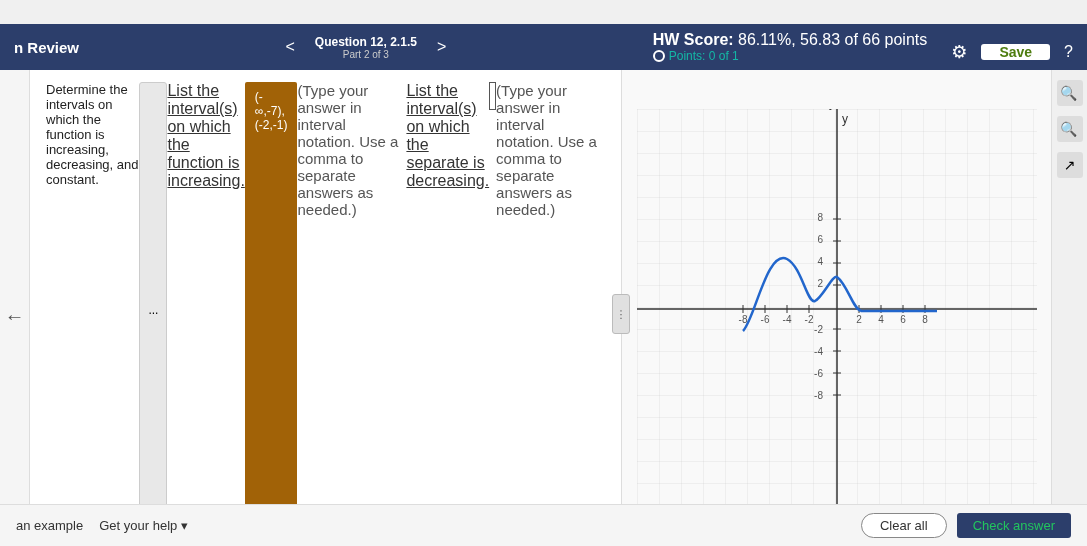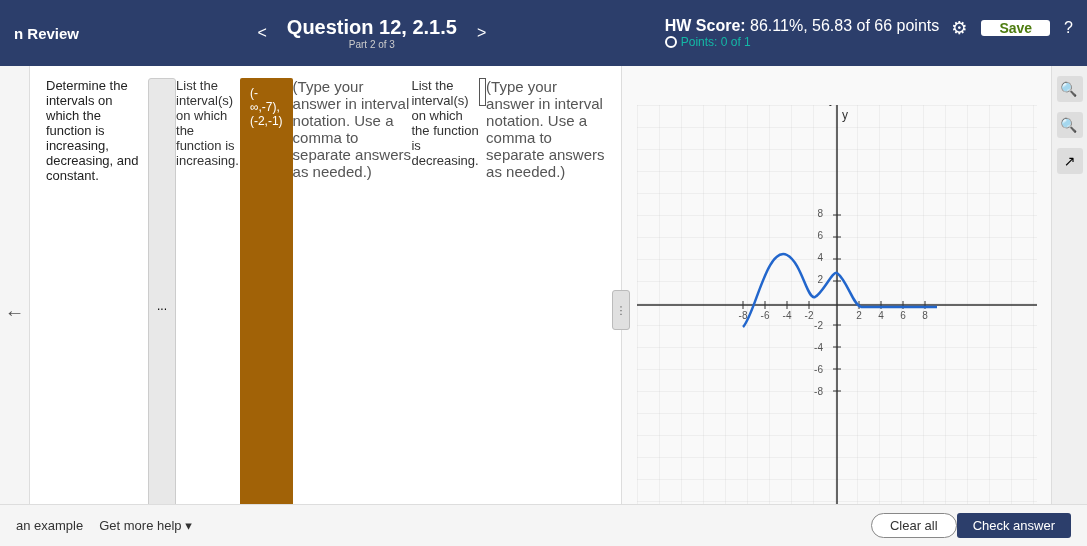--- a/index.html
+++ b/index.html
@@ -13,34 +13,35 @@
     }
 
     
     .top-bar {
       background: #2c3e6b;
       color: white;
       display: flex;
       align-items: center;
       justify-content: space-between;
       padding: 6px 14px;
-      height: 66px;
+      height: 46px;
+      margin-top: 24px;
     }
     .top-bar-left {
       font-size: 15px;
       font-weight: bold;
       color: white;
     }
     .top-bar-center {
       display: flex;
       flex-direction: column;
       align-items: center;
     }
     .question-title {
-      font-size: 20px;
+      font-size: 12px;
       font-weight: bold;
       color: white;
     }
     .question-subtitle {
       font-size: 10px;
       color: #ccc;
     }
     .nav-arrow {
       background: none;
       border: none;
@@ -142,23 +143,24 @@
       margin-bottom: 8px;
       display: inline-block;
     }
     .divider {
       border: none;
       border-top: 1px solid #ccc;
       margin: 6px 0;
     }
 
     .sub-question {
-      font-size: 13px;
+      font-size: 16px;
       color: #333;
       margin-bottom: 4px;
+      text-decoration: underline;
     }
     .answer-box {
       background: #a16207;
       color: white;
       padding: 8px 10px;
       font-size: 12px;
       border-radius: 2px;
       display: inline-block;
       margin-bottom: 3px;
     }
@@ -234,33 +236,34 @@
     }
     .bottom-link {
       font-size: 13px;
       color: #333;
       cursor: pointer;
       text-decoration: none;
     }
     .bottom-right {
       display: flex;
       align-items: flex-start;
+      gap: 10px;
     }
     .clear-all-btn {
       background: white;
       border: 1.5px solid #888;
       border-radius: 14px;
       padding: 4px 18px;
       font-size: 13px;
       cursor: pointer;
       color: #333;
     }
     .check-answer-btn {
       background: #2c3e6b;
-      color: #ffffff;
+      color: #22c55e;
       border: none;
       border-radius: 3px;
       padding: 5px 16px;
       font-size: 13px;
       cursor: pointer;
     }
   </style>
 </head>
 <body>
 
@@ -269,21 +272,21 @@
 
   <div style="display:flex; align-items:center; gap:12px;">
     <button class="nav-arrow">&lt;</button>
     <div class="top-bar-center">
       <span class="question-title">Question 12, 2.1.5</span>
       <span class="question-subtitle">Part 2 of 3</span>
     </div>
     <button class="nav-arrow">&gt;</button>
   </div>
 
-  <div style="display:flex; align-items:flex-start; gap:12px;">
+  <div style="display:flex; align-items:flex-end; gap:24px;">
     <div class="top-bar-right">
       <div>
         <span style="font-weight:bold;">HW Score:</span>
         <span>86.11%, 56.83 of 66 points</span>
       </div>
       <div class="hw-points">
         <span class="circle-icon"></span>
         <span>Points: 0 of 1</span>
       </div>
     </div>
@@ -302,21 +305,21 @@
   <div class="content-area">
     <p class="question-text">Determine the intervals on which the function is increasing, decreasing, and constant.</p>
     <button class="dots-btn">...</button>
     <hr class="divider">
 
     <p class="sub-question">List the interval(s) on which the function is increasing.</p>
     <div class="answer-box">(-∞,-7),(-2,-1)</div>
     <br>
     <p class="notation-hint">(Type your answer in interval notation. Use a comma to separate answers as needed.)</p>
 
-    <p class="sub-question">List the interval(s) on which the function is decreasing.</p>
+    <p class="sub-question">List the interval(s) on which the separate is decreasing.</p>
     <div class="input-box"></div>
     <br>
     <p class="notation-hint">(Type your answer in interval notation. Use a comma to separate answers as needed.)</p>
   </div>
 
   <div style="position:relative; width:0; display:flex; align-items:center; z-index:10;">
     <div style="position:absolute; left:-9px; top:50%; transform:translateY(-50%); background:#e0e0e0; border:1px solid #bbb; border-radius:3px; width:18px; height:40px; display:flex; align-items:center; justify-content:center; cursor:pointer; font-size:11px; color:#666;">⋮</div>
   </div>
 
   <div class="graph-panel">
@@ -389,19 +392,19 @@
     <div class="sidebar-icon">🔍</div>
     <div class="sidebar-icon">🔍</div>
     <div class="sidebar-icon">↗</div>
   </div>
 
 </div>
 
 <div class="bottom-bar">
   <div class="bottom-left">
     <a class="bottom-link">an example</a>
-    <a class="bottom-link">Get more help ▾</a>
+    <a class="bottom-link">Get your help ▾</a>
   </div>
   <div class="bottom-right">
     <button class="clear-all-btn">Clear all</button>
     <button class="check-answer-btn">Check answer</button>
   </div>
 </div>
 
 </body></html>

